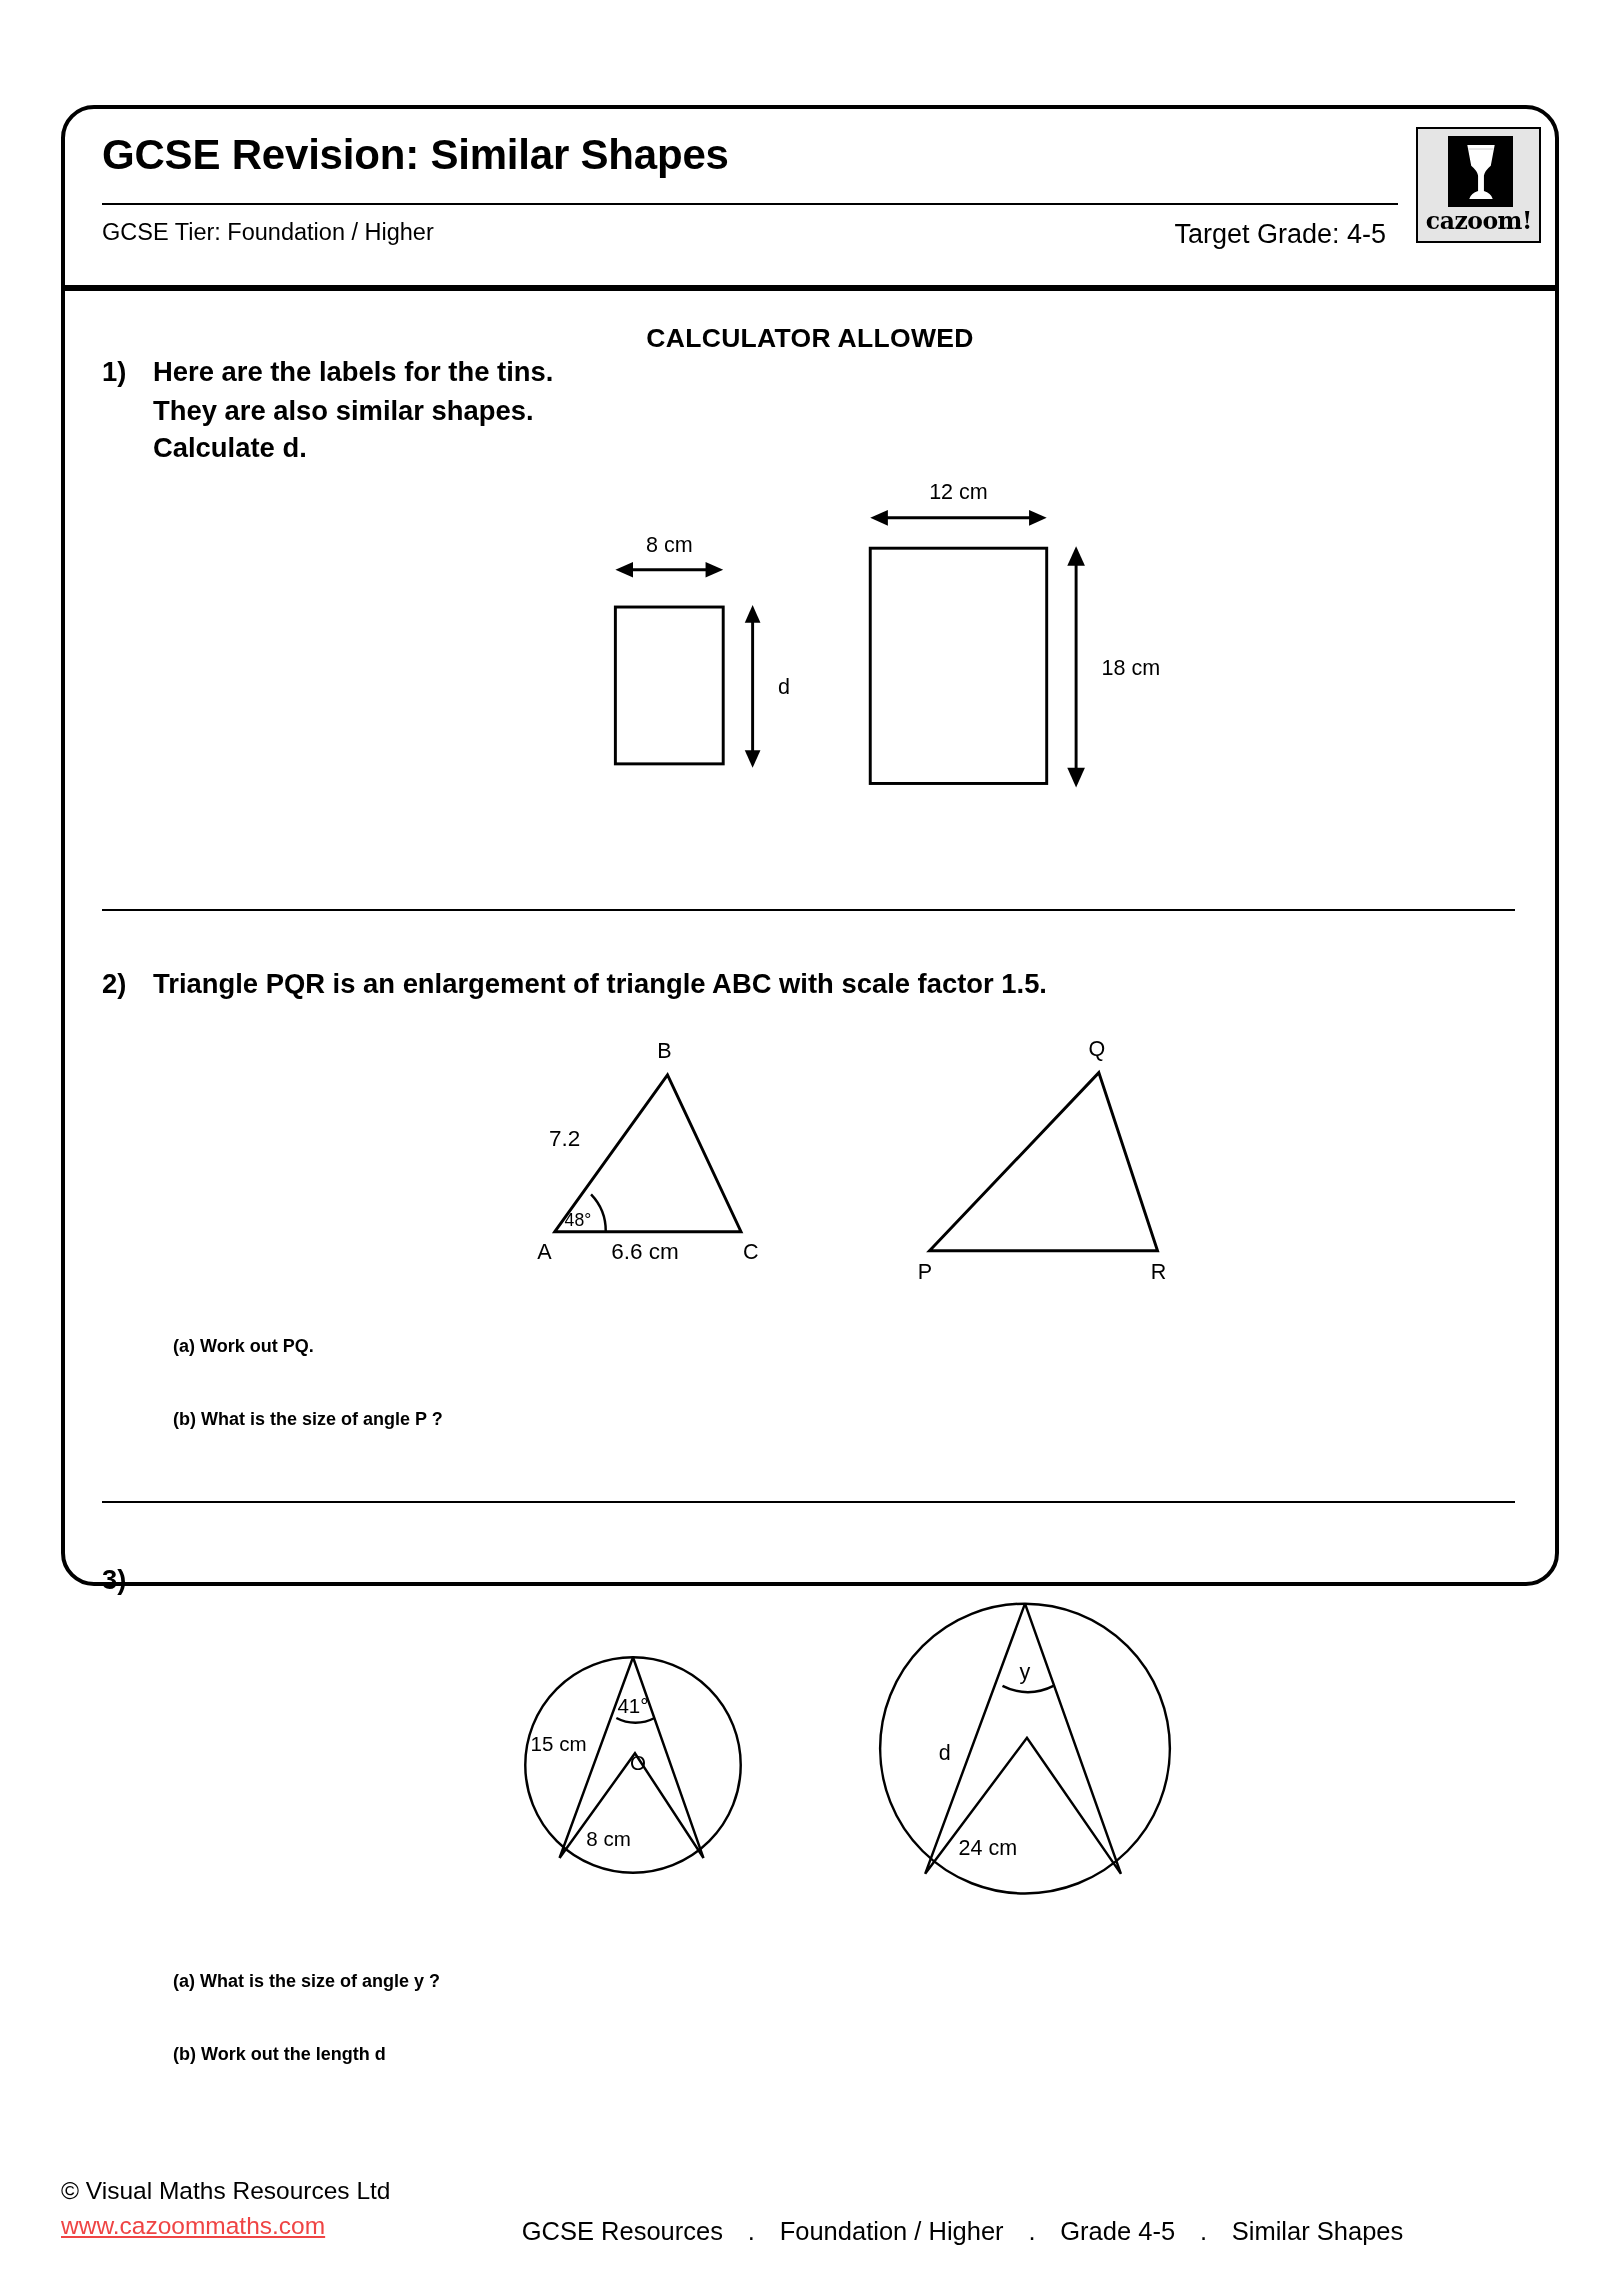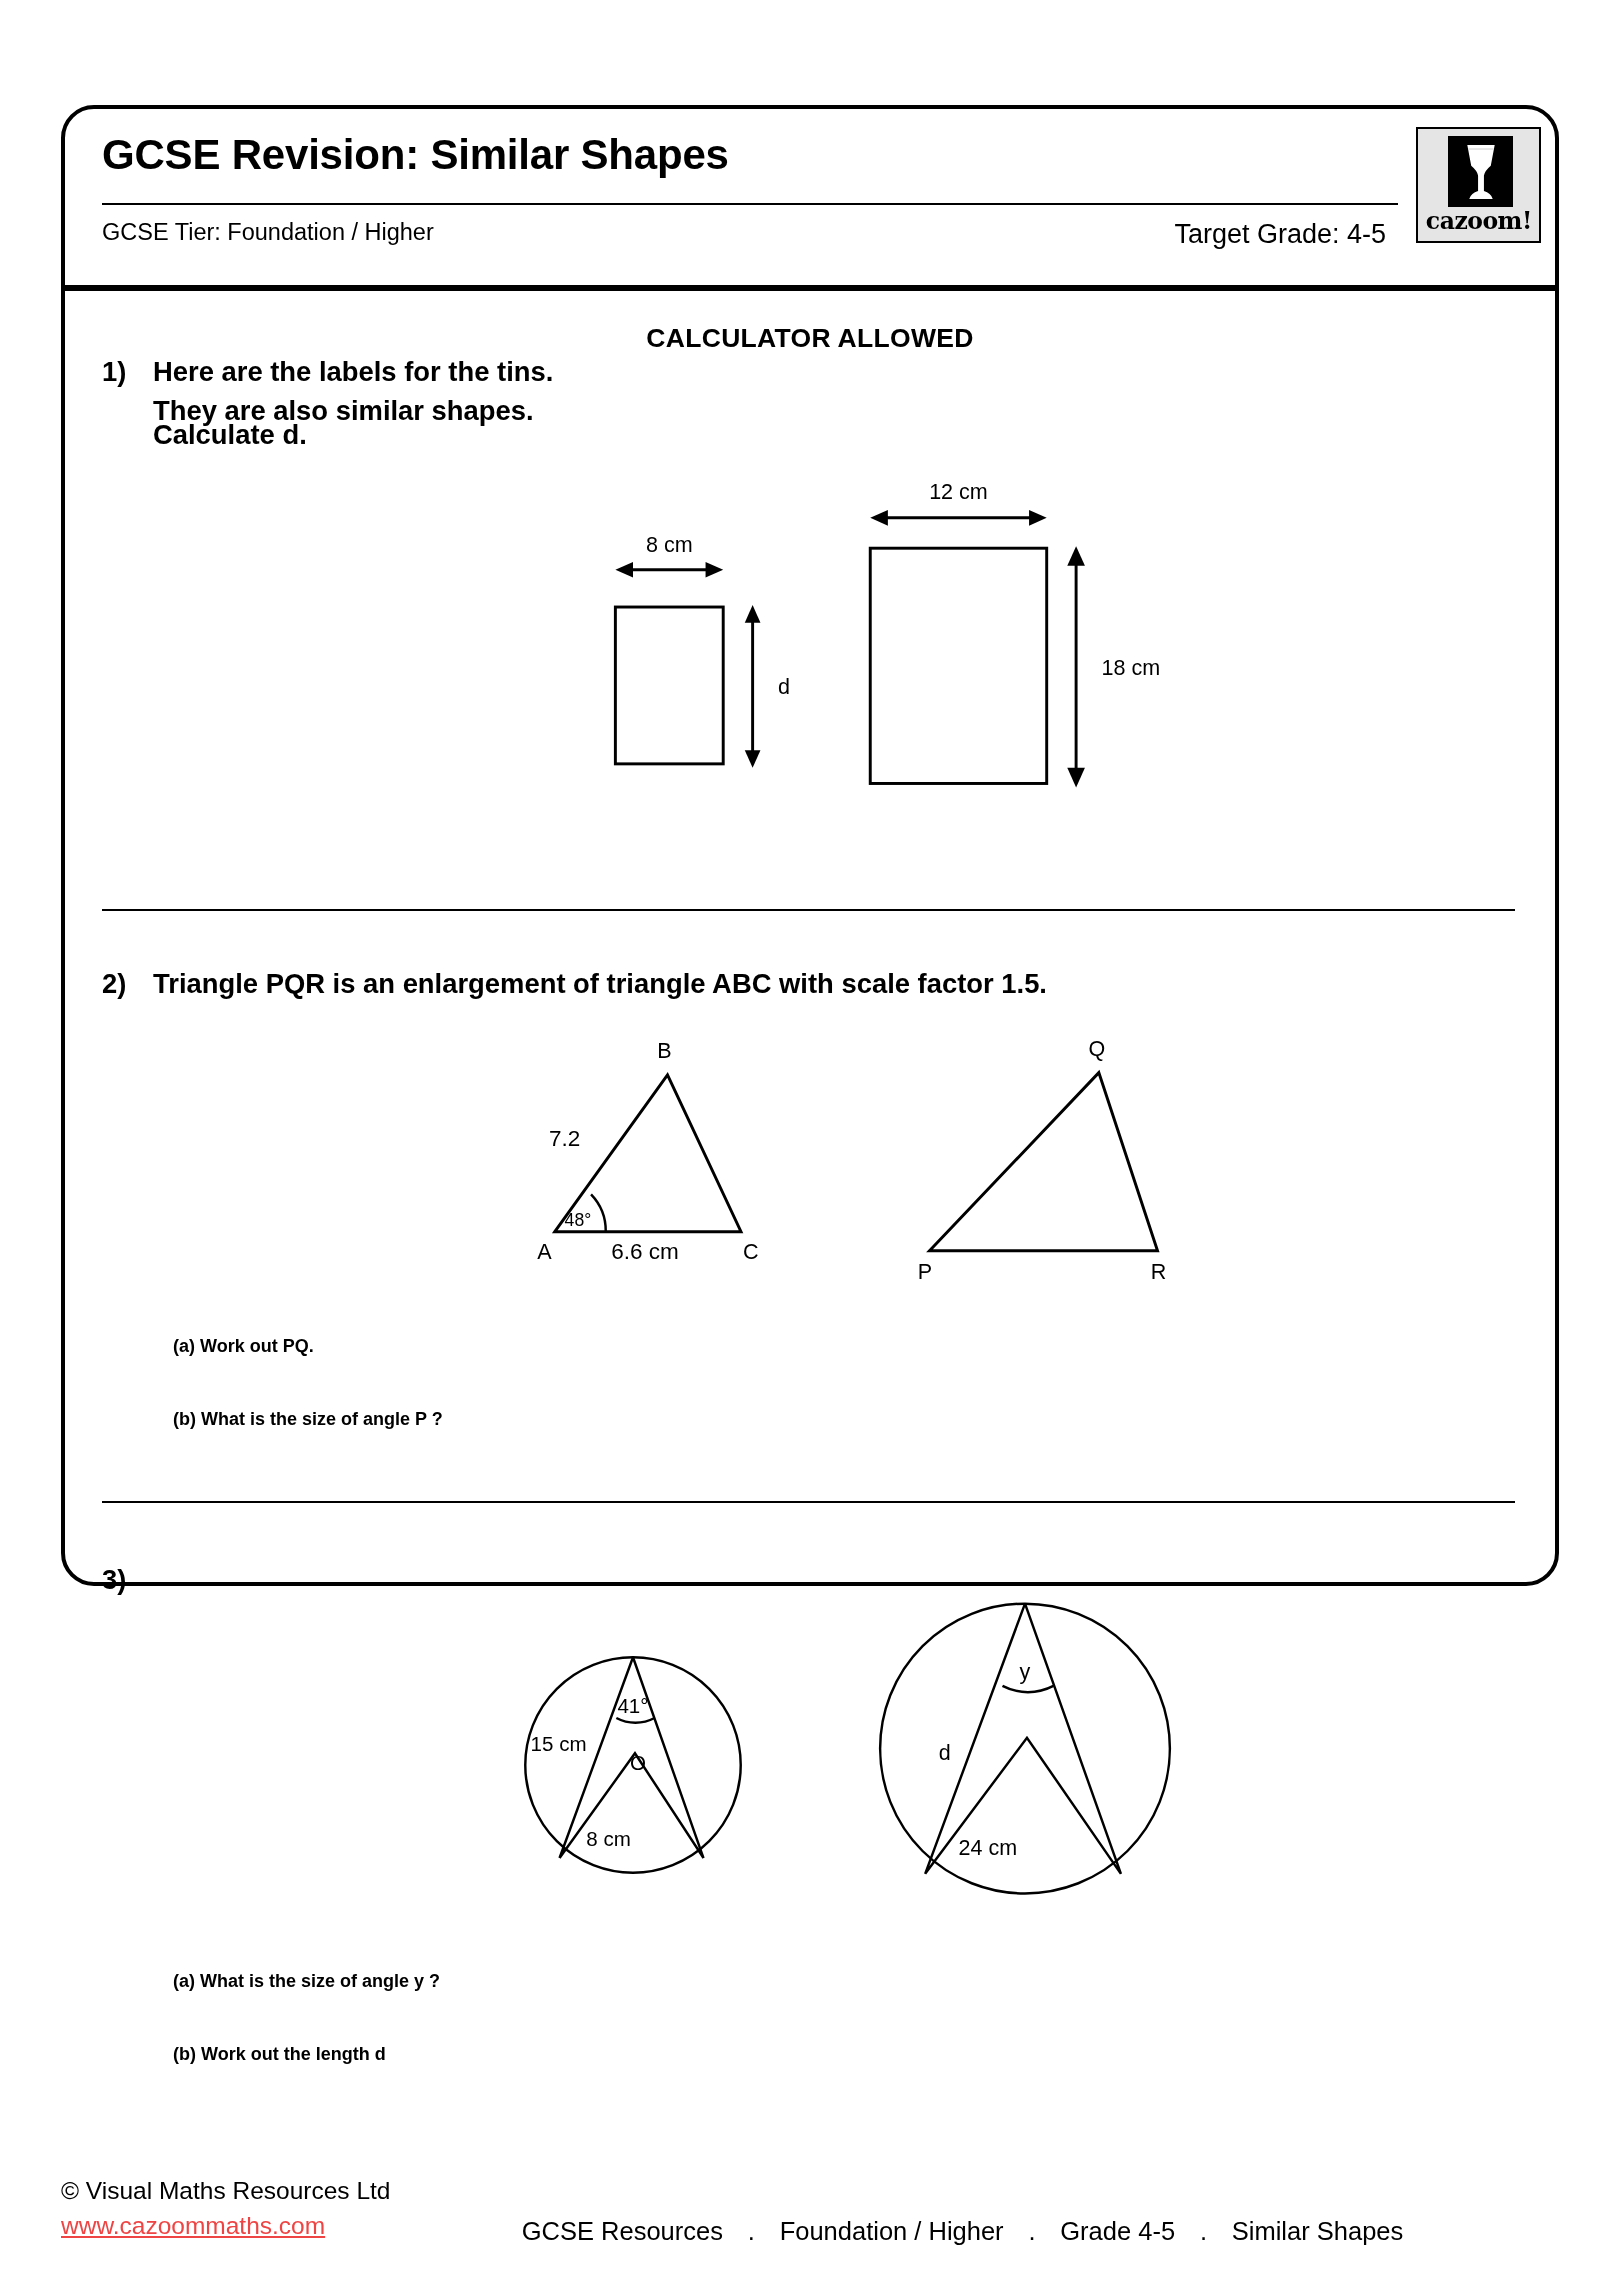--- a/index.html
+++ b/index.html
@@ -209,21 +209,21 @@
     </div>
 
     <div class="header-divider"></div>
   </div>
 
   <div class="calc-note">CALCULATOR ALLOWED</div>
 
   <div class="qnum" style="left:37px; top:247px;">1)</div>
   <div class="qtext" style="left:88px; top:247px;">Here are the labels for the tins.</div>
   <div class="qtext" style="left:88px; top:286px;">They are also similar shapes.</div>
-  <div class="qtext" style="left:88px; top:310px;">Calculate d.</div>
+  <div class="qtext" style="left:88px; top:323px;">Calculate d.</div>
 
   <div class="fig" style="left:470px; top:392px;">
     <svg width="745" height="314" viewBox="0 0 760 320">
 
       <rect x="82" y="108" width="110" height="160" fill="none" stroke="#000" stroke-width="3"></rect>
 
       <g>
         <line x1="90" y1="70" x2="184" y2="70" stroke="#000" stroke-width="3"></line>
         <polygon points="82,70 100,62 100,78" fill="#000"></polygon>
         <polygon points="192,70 174,62 174,78" fill="#000"></polygon>

